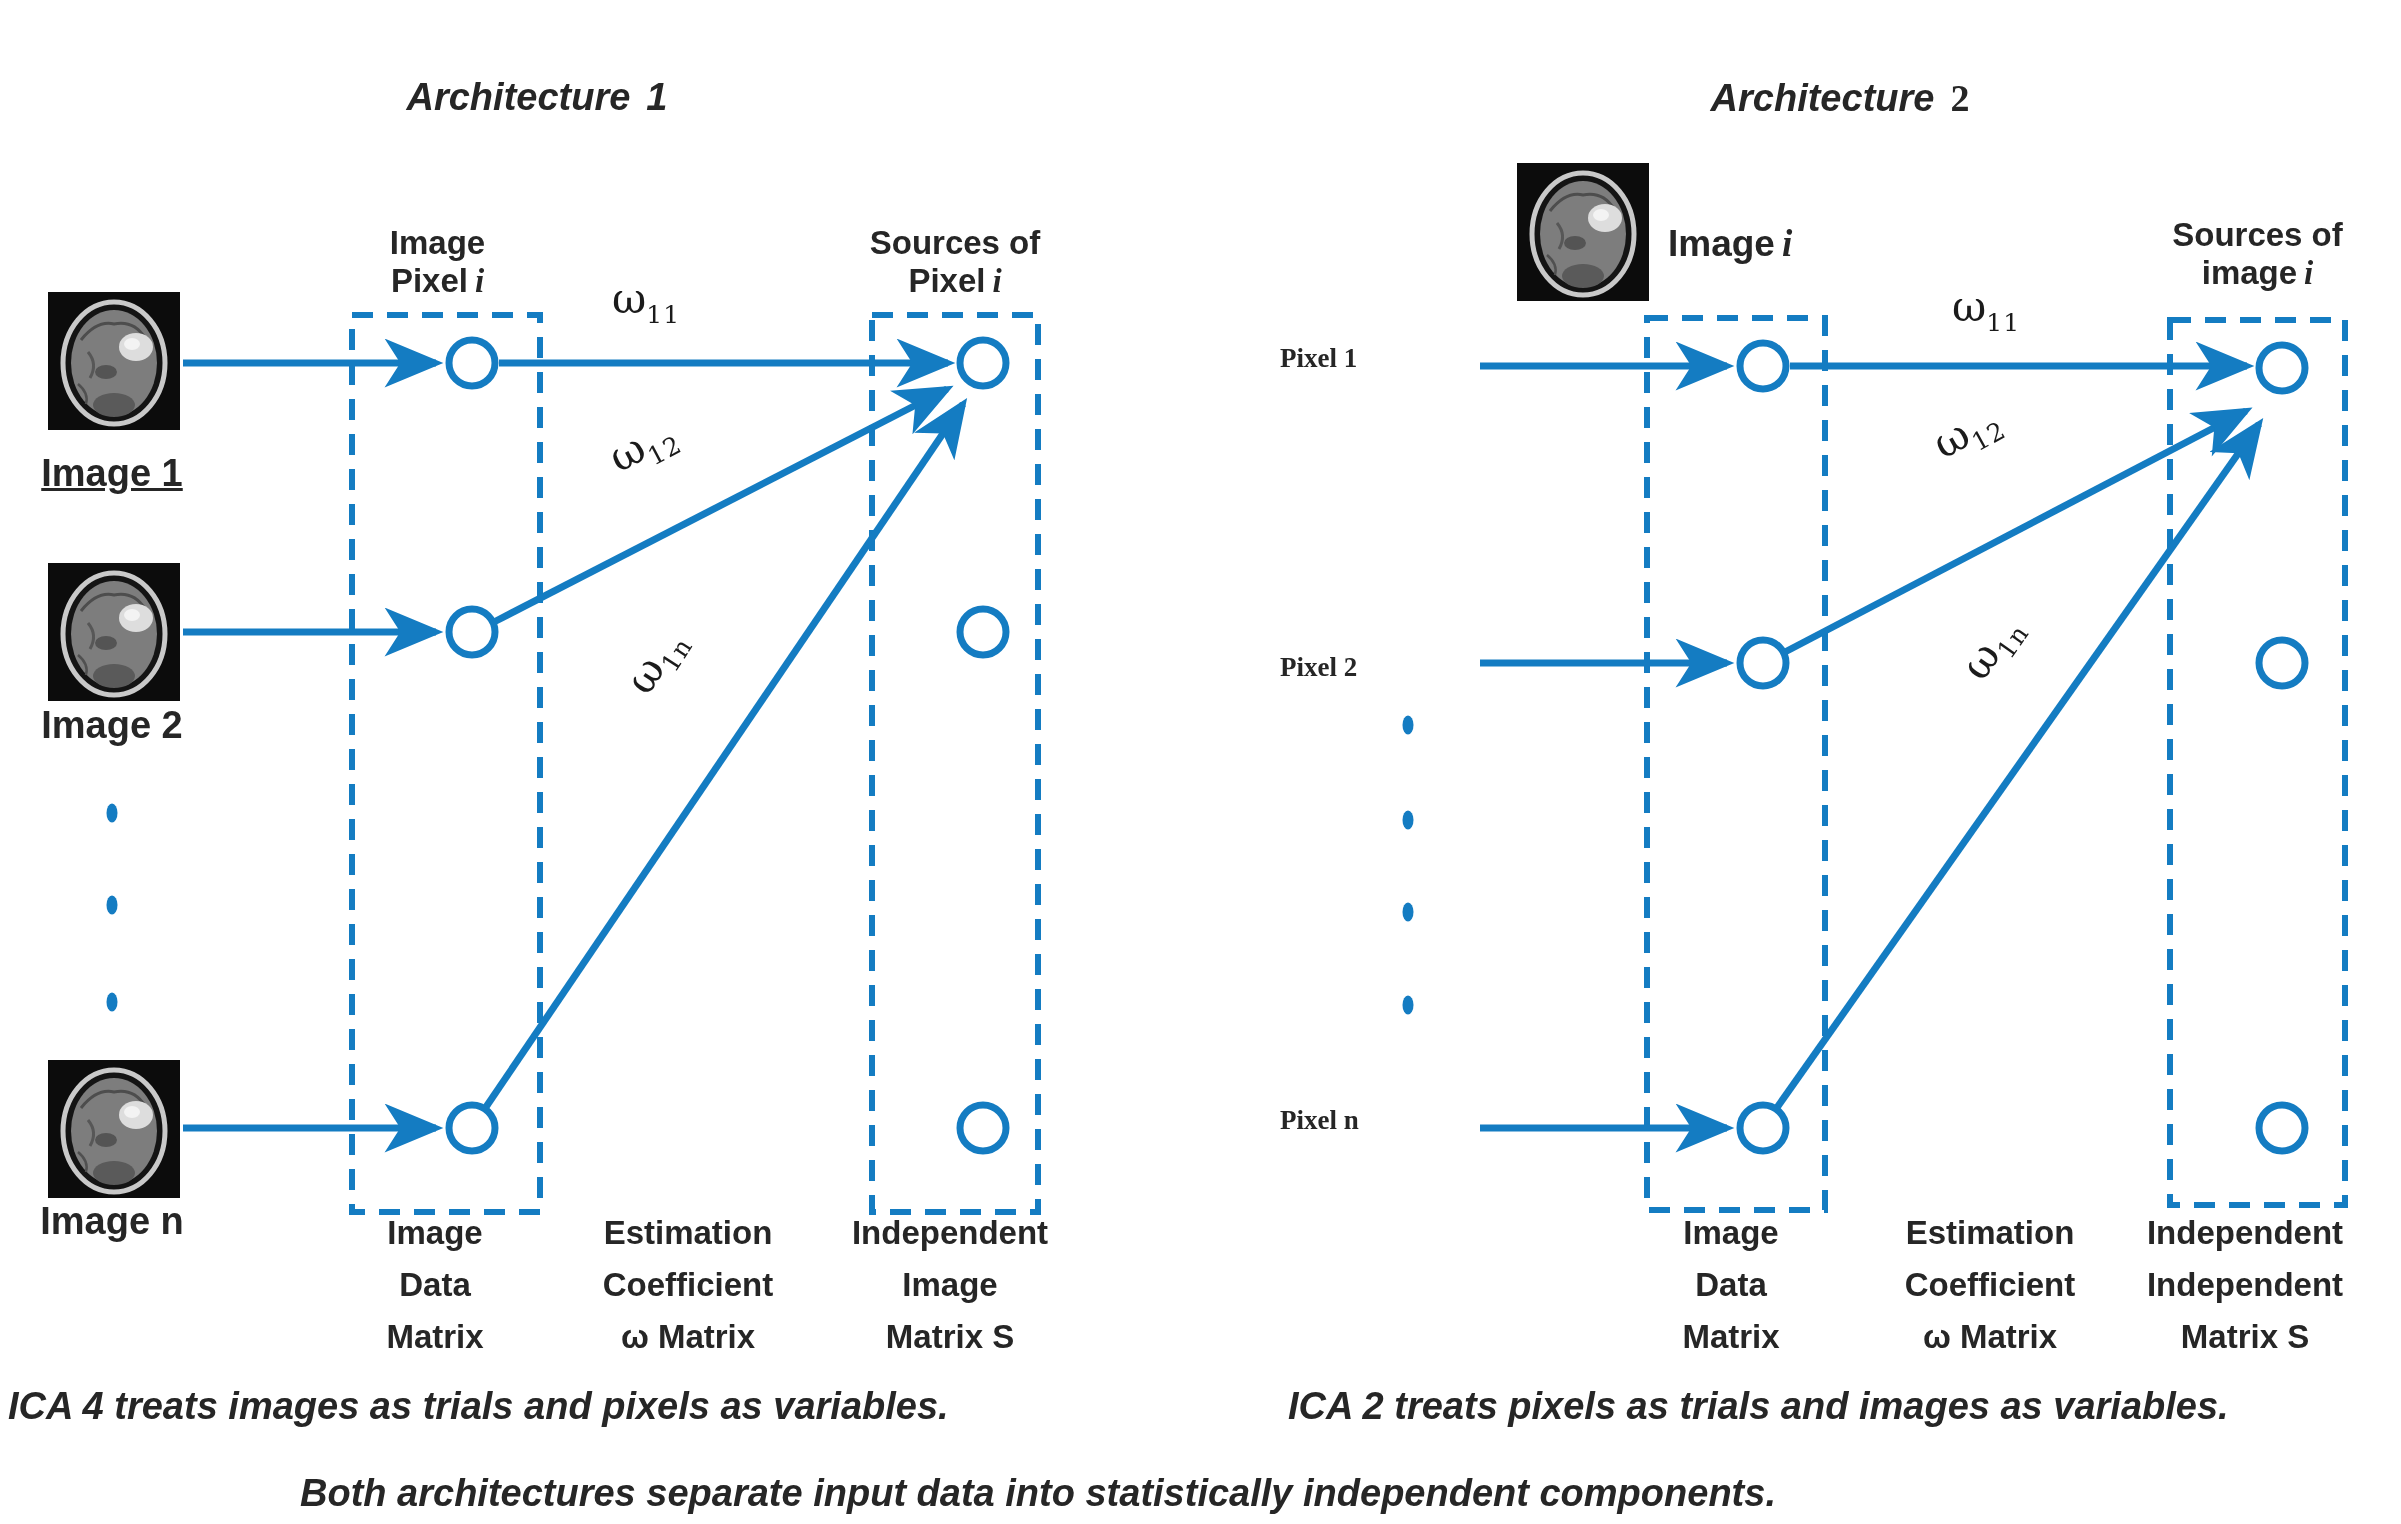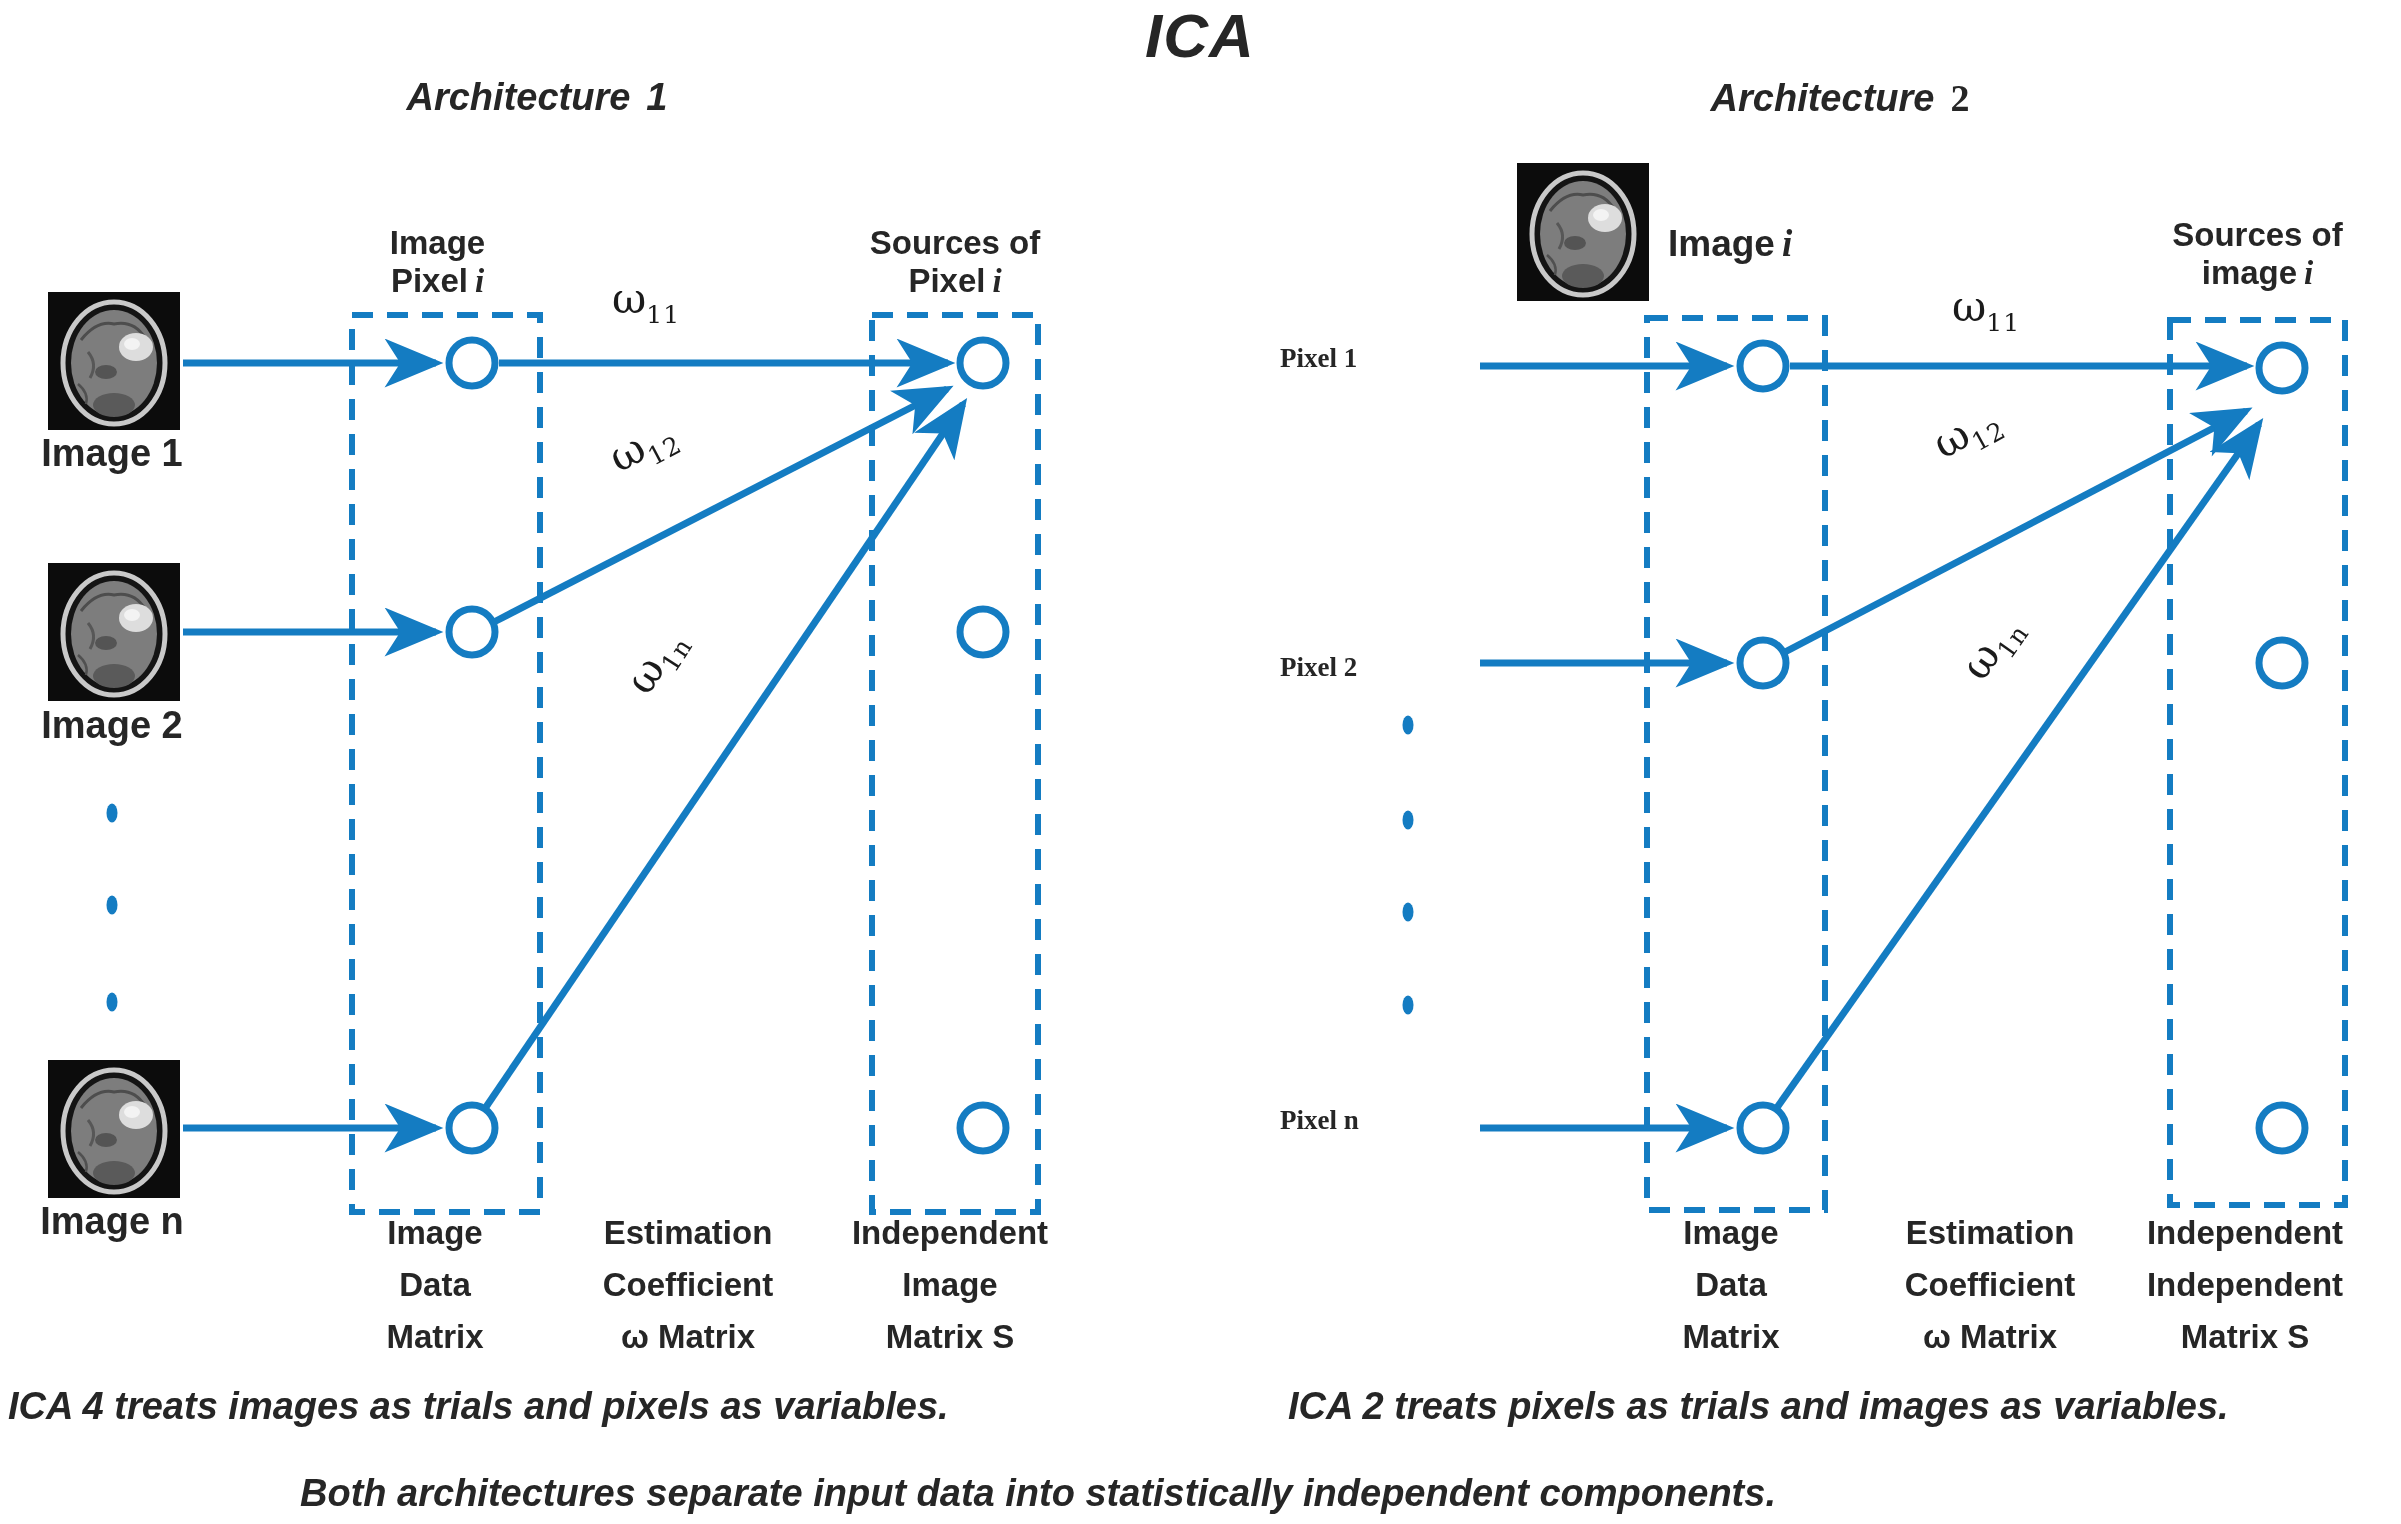--- a/index.html
+++ b/index.html
@@ -97,37 +97,36 @@
       <circle cx="983" cy="1128" r="23"></circle>
       <circle cx="1763" cy="366" r="23"></circle>
       <circle cx="1763" cy="663" r="23"></circle>
       <circle cx="1763" cy="1128" r="23"></circle>
       <circle cx="2282" cy="368" r="23"></circle>
       <circle cx="2282" cy="663" r="23"></circle>
       <circle cx="2282" cy="1128" r="23"></circle>
     </g>
   </svg>
 
-  <div class="abs main-title" style="left:1040px;top:0px;width:320px;">ICA</div>
 
   <div class="abs arch-title" style="left:180px;top:76px;width:714px;">
     <span>Architecture</span><span class="arch-num">1</span>
   </div>
 
   <div class="abs colhead" style="left:330px;top:224px;width:215px;">
     <div>Image</div>
     <div><span>Pixel</span><span class="ivar">i</span></div>
   </div>
 
   <div class="abs colhead" style="left:830px;top:224px;width:250px;">
     <div>Sources of</div>
     <div><span>Pixel</span><span class="ivar">i</span></div>
   </div>
 
-  <div class="abs img-label" style="left:27px;top:432px;width:170px;">Image 1</div>
+  <div class="abs img-label" style="left:27px;top:452px;width:170px;text-decoration:underline;">Image 1</div>
   <div class="abs img-label" style="left:27px;top:704px;width:170px;">Image 2</div>
   <div class="abs img-label" style="left:27px;top:1200px;width:170px;">Image n</div>
 
   <div class="abs wlabel" style="left:612px;top:274px;">
     <span>ω</span><span class="wsub">11</span>
   </div>
   <div class="abs wlabel" style="left:608px;top:420px;transform:rotate(-28deg);">
     <span>ω</span><span class="wsub">12</span>
   </div>
   <div class="abs wlabel" style="left:620px;top:636px;transform:rotate(-57deg);">

